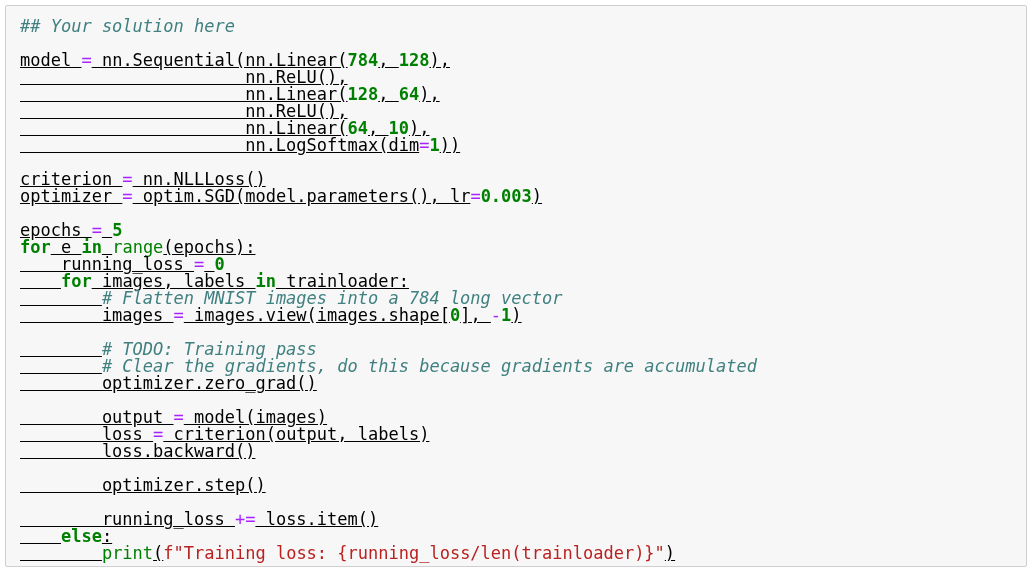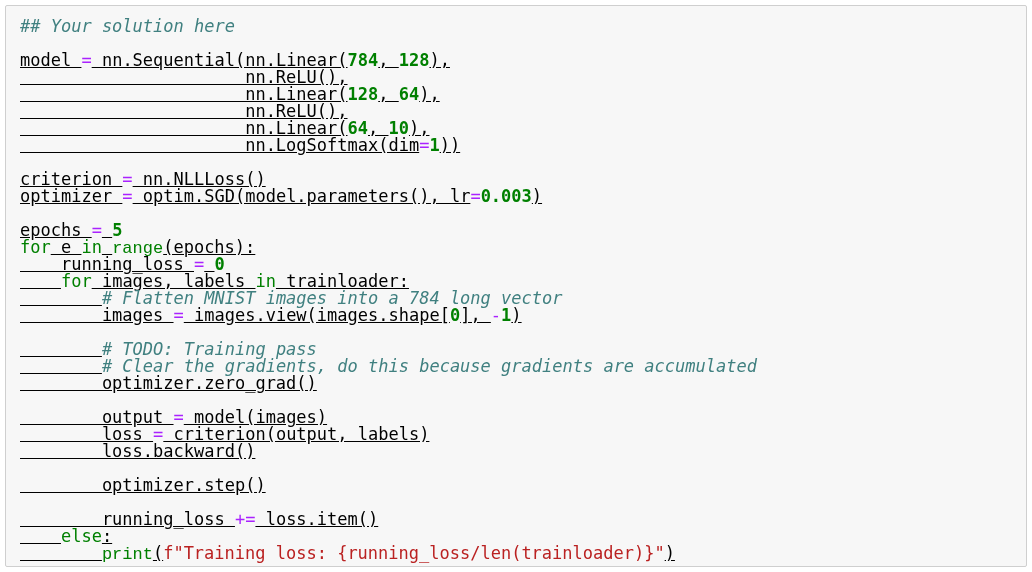--- a/index.html
+++ b/index.html
@@ -39,22 +39,22 @@
     font-size: 17px;
     line-height: 17px;
     color: var(--tok-plain);
   }
   .line{
     white-space: pre;
     height: 17px;
   }
   .tok-plain   { color: var(--tok-plain); text-decoration: underline; }
   .tok-comment { color: var(--tok-comment); font-style: italic; }
-  .tok-keyword { color: var(--tok-keyword); font-weight: normal; }
-  .tok-builtin { color: var(--tok-builtin); font-family: Liberation Mono, monospace; }
+  .tok-keyword { color: var(--tok-keyword); font-weight: bold; }
+  .tok-builtin { color: var(--tok-builtin); }
   .tok-number  { color: var(--tok-number); font-weight: bold; }
   .tok-operator{ color: var(--tok-operator); }
   .tok-string  { color: var(--tok-string); }
 </style>
 </head>
 <body>
 
 <div class="code-cell">
   <pre class="code-block"><div class="line"><span class="tok-comment">## Your solution here</span></div><div class="line"> </div><div class="line"><span class="tok-plain">model </span><span class="tok-operator">=</span><span class="tok-plain"> nn.Sequential(nn.Linear(</span><span class="tok-number">784</span><span class="tok-plain">, </span><span class="tok-number">128</span><span class="tok-plain">),</span></div><div class="line"><span class="tok-plain">                      nn.ReLU(),</span></div><div class="line"><span class="tok-plain">                      nn.Linear(</span><span class="tok-number">128</span><span class="tok-plain">, </span><span class="tok-number">64</span><span class="tok-plain">),</span></div><div class="line"><span class="tok-plain">                      nn.ReLU(),</span></div><div class="line"><span class="tok-plain">                      nn.Linear(</span><span class="tok-number">64</span><span class="tok-plain">, </span><span class="tok-number">10</span><span class="tok-plain">),</span></div><div class="line"><span class="tok-plain">                      nn.LogSoftmax(dim</span><span class="tok-operator">=</span><span class="tok-number">1</span><span class="tok-plain">))</span></div><div class="line"> </div><div class="line"><span class="tok-plain">criterion </span><span class="tok-operator">=</span><span class="tok-plain"> nn.NLLLoss()</span></div><div class="line"><span class="tok-plain">optimizer </span><span class="tok-operator">=</span><span class="tok-plain"> optim.SGD(model.parameters(), lr</span><span class="tok-operator">=</span><span class="tok-number">0.003</span><span class="tok-plain">)</span></div><div class="line"> </div><div class="line"><span class="tok-plain">epochs </span><span class="tok-operator">=</span><span class="tok-plain"> </span><span class="tok-number">5</span></div><div class="line"><span class="tok-keyword">for</span><span class="tok-plain"> e </span><span class="tok-keyword">in</span><span class="tok-plain"> </span><span class="tok-builtin">range</span><span class="tok-plain">(epochs):</span></div><div class="line"><span class="tok-plain">    running_loss </span><span class="tok-operator">=</span><span class="tok-plain"> </span><span class="tok-number">0</span></div><div class="line"><span class="tok-plain">    </span><span class="tok-keyword">for</span><span class="tok-plain"> images, labels </span><span class="tok-keyword">in</span><span class="tok-plain"> trainloader:</span></div><div class="line"><span class="tok-plain">        </span><span class="tok-comment"># Flatten MNIST images into a 784 long vector</span></div><div class="line"><span class="tok-plain">        images </span><span class="tok-operator">=</span><span class="tok-plain"> images.view(images.shape[</span><span class="tok-number">0</span><span class="tok-plain">], </span><span class="tok-operator">-</span><span class="tok-number">1</span><span class="tok-plain">)</span></div><div class="line"> </div><div class="line"><span class="tok-plain">        </span><span class="tok-comment"># TODO: Training pass</span></div><div class="line"><span class="tok-plain">        </span><span class="tok-comment"># Clear the gradients, do this because gradients are accumulated</span></div><div class="line"><span class="tok-plain">        optimizer.zero_grad()</span></div><div class="line"> </div><div class="line"><span class="tok-plain">        output </span><span class="tok-operator">=</span><span class="tok-plain"> model(images)</span></div><div class="line"><span class="tok-plain">        loss </span><span class="tok-operator">=</span><span class="tok-plain"> criterion(output, labels)</span></div><div class="line"><span class="tok-plain">        loss.backward()</span></div><div class="line"> </div><div class="line"><span class="tok-plain">        optimizer.step()</span></div><div class="line"> </div><div class="line"><span class="tok-plain">        running_loss </span><span class="tok-operator">+=</span><span class="tok-plain"> loss.item()</span></div><div class="line"><span class="tok-plain">    </span><span class="tok-keyword">else</span><span class="tok-plain">:</span></div><div class="line"><span class="tok-plain">        </span><span class="tok-builtin">print</span><span class="tok-plain">(</span><span class="tok-string">f"Training loss: {running_loss/len(trainloader)}"</span><span class="tok-plain">)</span></div></pre>
 </div>

